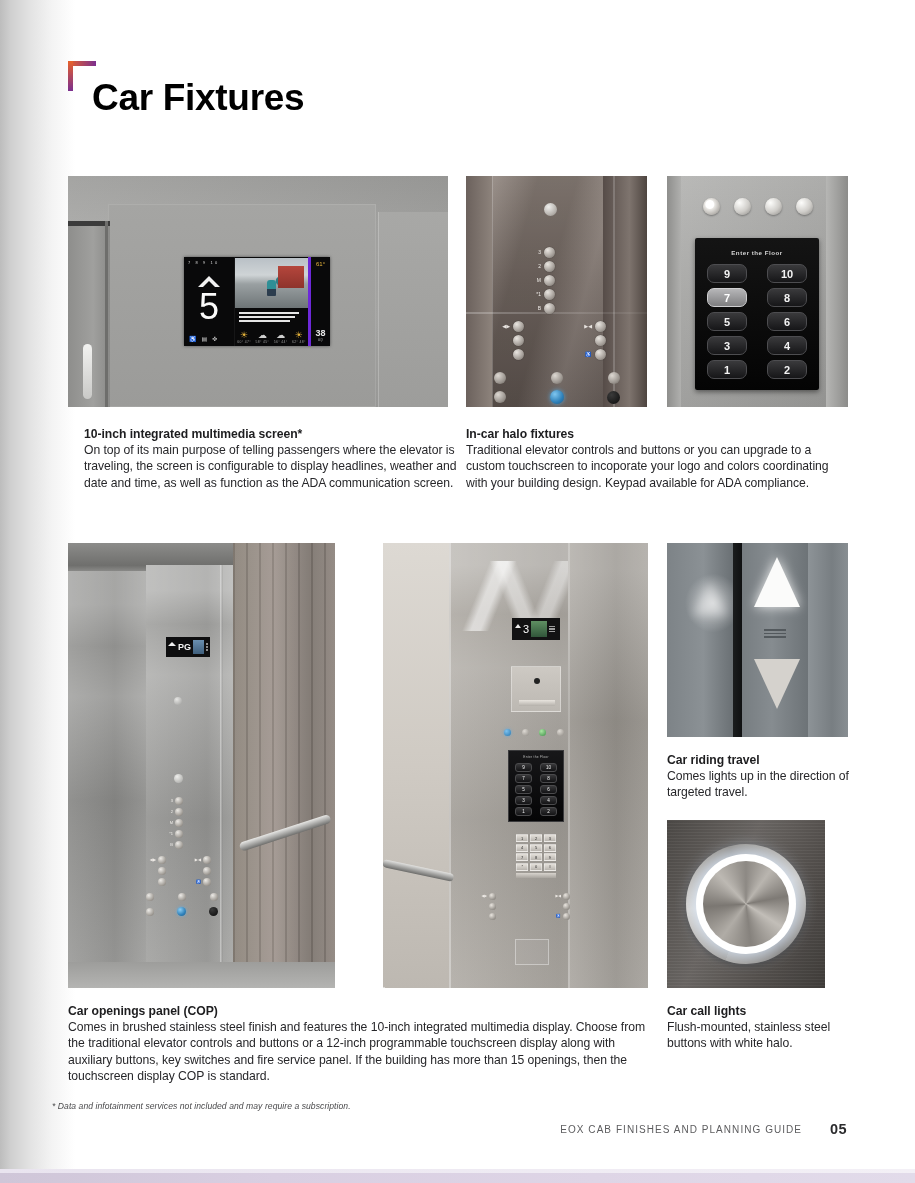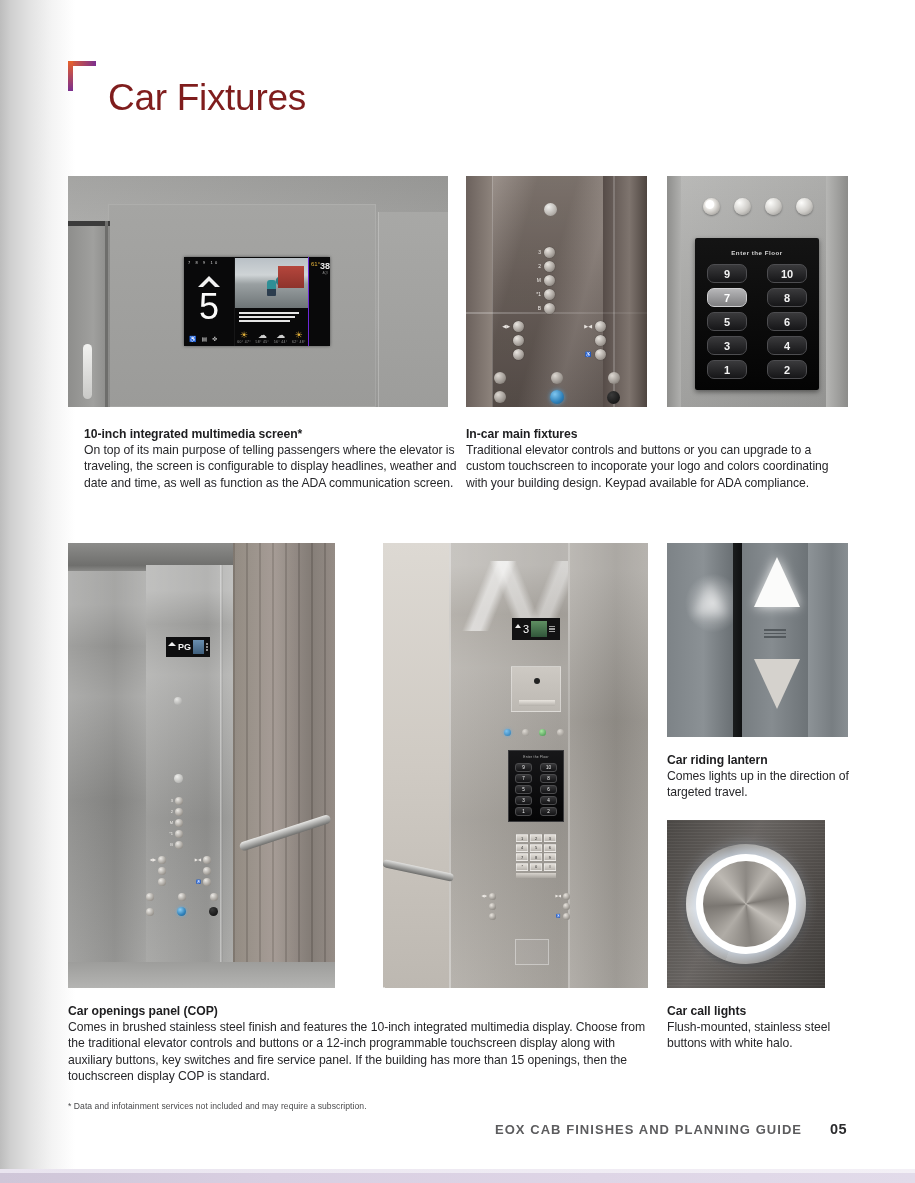--- a/index.html
+++ b/index.html
@@ -38,46 +38,46 @@
   }
   .corner-mark .bar-h {
     position:absolute; left:0; top:0; width:28px; height:5px;
     background:linear-gradient(to right,#e8622a,#7b2f8f);
   }
   .corner-mark .bar-v {
     position:absolute; left:0; top:0; width:5px; height:30px;
     background:linear-gradient(to bottom,#e8622a,#7b2f8f);
   }
   h1.page-title {
-    position:absolute; left:108px; top:77px;
-    font-size:37px; font-weight:400; letter-spacing:-0.3px;
-    color:#7f1d1d;
+    position:absolute; left:92px; top:77px;
+    font-size:37px; font-weight:700; letter-spacing:-0.3px;
+    color:#000000;
   }
 
   
   .figure { position:absolute; overflow:hidden; background:#999; }
   .cap { position:absolute; }
   .cap h3 {
     font-size:12.2px; font-weight:700; color:#1d1d1f;
     letter-spacing:-0.05px; margin-bottom:1px;
   }
   .cap p {
     font-size:12.2px; font-weight:400; color:#27272a;
     line-height:16.3px; letter-spacing:-0.05px;
   }
   .footnote {
-    position:absolute; left:68px; top:1101px;
-    font-size:8.6px; color:#4a4a4c; letter-spacing:0.05px;
+    position:absolute; left:52px; top:1101px;
+    font-size:8.6px; color:#4a4a4c; letter-spacing:0.05px;font-style:italic;
   }
   .footer {
     position:absolute; top:1121px; right:68px;
     display:flex; align-items:center; gap:28px;
   }
   .footer .label {
-    font-size:13px; letter-spacing:1.05px; color:#5c5c5e; font-weight:700;
+    font-size:10px; letter-spacing:1.05px; color:#5c5c5e; font-weight:400;
   }
   .footer .pagenum {
     font-size:14.5px; font-weight:700; color:#2b2b2d; letter-spacing:0.4px;
   }
 
   
   #fig-screen { left:68px; top:176px; width:380px; height:231px; }
   .wall-bg {
     position:absolute; inset:0;
     background:
@@ -167,22 +167,22 @@
   .mm-headline span:nth-child(3){width:78%;}
   .mm-weather {
     position:absolute; left:0; right:0; bottom:2px;
     display:flex; justify-content:space-around; align-items:flex-end;
   }
   .wx { text-align:center; }
   .wx .sym { font-size:9px; line-height:10px; color:#cfcfcf; }
   .wx .sym.sun { color:#e3b13a; }
   .wx .lbl { font-size:3.4px; color:#9a9a9a; letter-spacing:.4px; }
   .mm-right {
-    width:22px; border-left:1px solid #6d28d9; position:relative;
-    display:flex; flex-direction:row; justify-content:space-between;
+    width:22px; border-left:3px solid #6d28d9; position:relative;
+    display:flex; flex-direction:column; justify-content:space-between;
     padding:4px 2px;
   }
   .mm-temp { font-size:6px; color:#e8b53c; text-align:center; }
   .mm-aqi { text-align:center; }
   .mm-aqi .v { font-size:9px; color:#e8e8e8; font-weight:600; }
   .mm-aqi .t { font-size:3px; color:#8c8c8c; }
 
   
   #fig-incar { left:466px; top:176px; width:181px; height:231px; }
   .ic-bg {
@@ -764,21 +764,21 @@
         <div class="kp-key">2</div>
       </div>
     </div>
   </div>
 
   <div class="cap" id="cap-screen">
     <h3>10-inch integrated multimedia screen*</h3>
     <p>On top of its main purpose of telling passengers where the elevator is traveling, the screen is configurable to display headlines, weather and date and time, as well as function as the ADA communication screen.</p>
   </div>
   <div class="cap" id="cap-incar">
-    <h3>In-car main fixtures</h3>
+    <h3>In-car halo fixtures</h3>
     <p>Traditional elevator controls and buttons or you can upgrade to a custom touchscreen to incoporate your logo and colors coordinating with your building design. Keypad available for ADA compliance.</p>
   </div>
 
   <div class="figure" id="fig-cop">
     <div class="cop-bg"></div>
     <div class="cop-ceiling"></div>
     <div class="cop-leftwall"></div>
     <div class="cop-panelwall"></div>
     <div class="cop-panel-edge"></div>
     <div class="cop-rightwall"></div>
@@ -971,21 +971,21 @@
           <i></i>
           <i></i>
           <i></i>
         </div>
       <div class="ln-down"></div>
     </div>
     <div class="ln-right"></div>
   </div>
 
   <div class="cap" id="cap-lantern">
-    <h3>Car riding lantern</h3>
+    <h3>Car riding travel</h3>
     <p>Comes lights up in the direction of targeted travel.</p>
   </div>
 
   <div class="figure" id="fig-callbtn">
     <div class="cb-bg"></div>
     <div class="cb-ring"></div>
     <div class="cb-halo"></div>
     <div class="cb-face"></div>
   </div>
 

